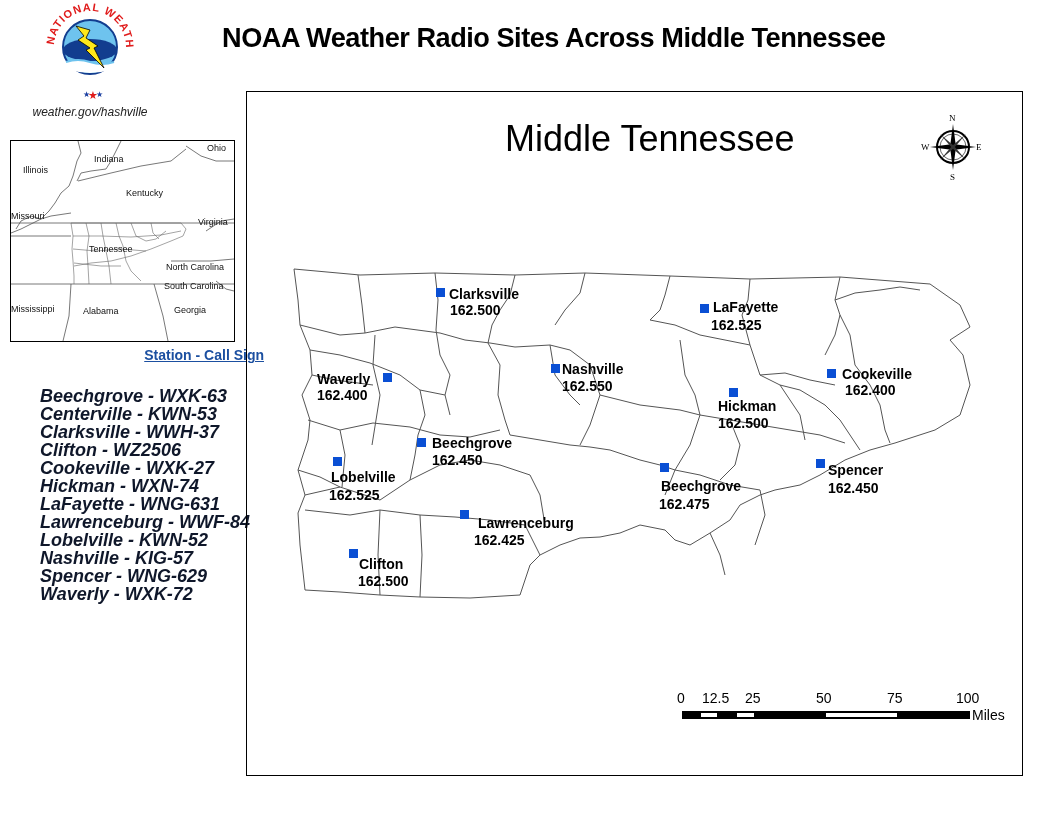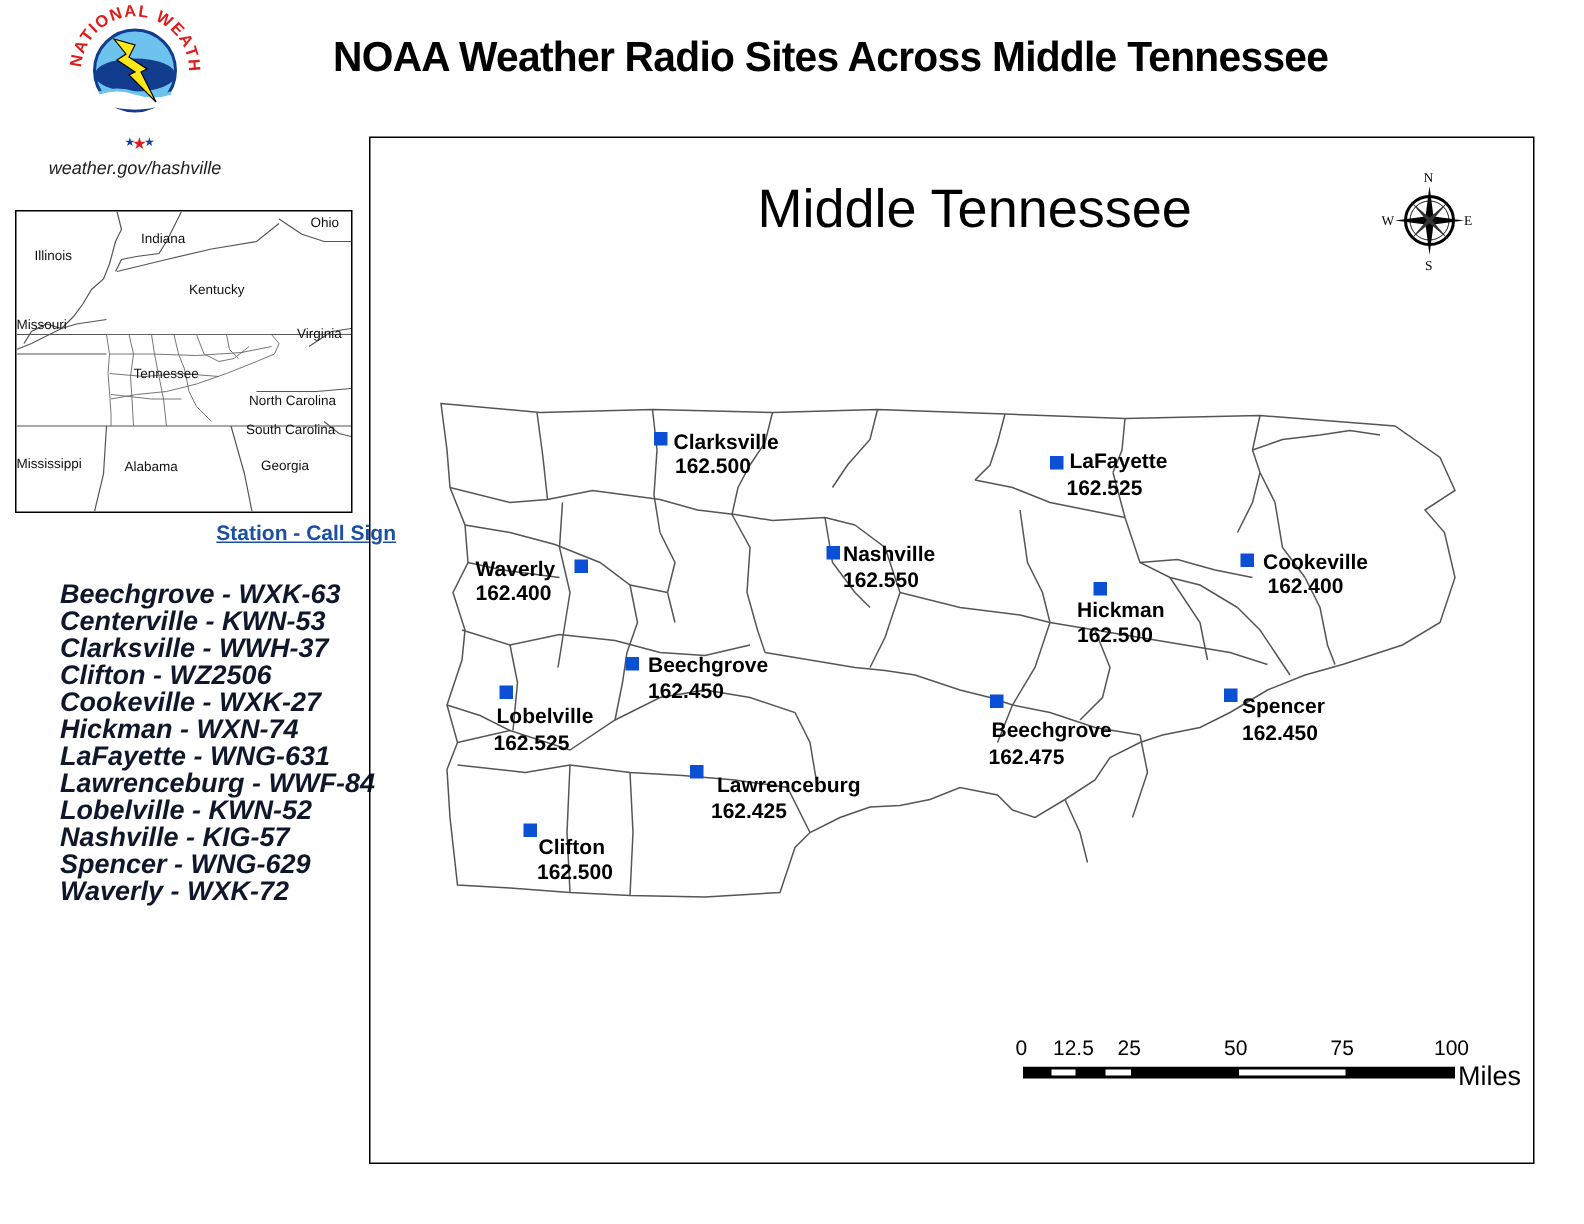--- a/index.html
+++ b/index.html
@@ -15,21 +15,21 @@
   #station-list li { font-size: 18px; font-weight: bold; font-style: italic; color: #0f172a; line-height: 18px; white-space: nowrap; }
   #map-frame { left: 246px; top: 91px; width: 777px; height: 685px; border: 1.5px solid #000; box-sizing: border-box; }
   #map-title { left: 505px; top: 118px; font-size: 36px; color: #000; white-space: nowrap; }
   #compass { left: 918px; top: 112px; width: 70px; height: 70px; }
   .site { position: absolute; }
   .site .sq { position: absolute; width: 9px; height: 9px; background: #0a4fd4; }
   .site .nm, .site .fq { position: absolute; font-size: 14px; font-weight: bold; color: #000; white-space: nowrap; line-height: 16px; }
   .site .fq { font-weight: bold; }
   #scalebar { left: 675px; top: 688px; width: 360px; height: 40px; }
   #scalebar .tk { position: absolute; top: 2px; font-size: 14px; color: #000; }
-  #scalebar .unit { position: absolute; font-size: 18px; color: #000; }
+  #scalebar .unit { position: absolute; font-size: 14px; color: #000; }
 </style>
 </head>
 <body>
 
 <div id="logo" class="abs">
   <svg width="100" height="100" viewBox="0 0 100 100">
     <circle cx="50" cy="45" r="40" fill="#fff"></circle>
     <path id="ringpath" d="M 14 45 A 36 36 0 1 1 86 45" fill="none"></path>
     <text font-family="Liberation Sans, sans-serif" font-weight="bold" font-size="11" fill="#e01b1b" letter-spacing="1">
       <textPath href="#ringpath" startOffset="2">NATIONAL WEATHER SERVICE</textPath>

